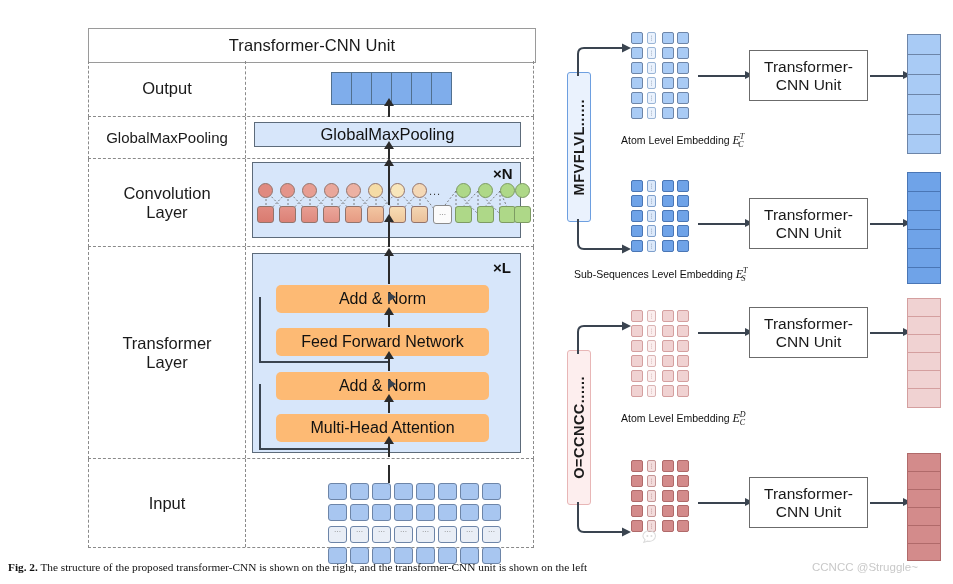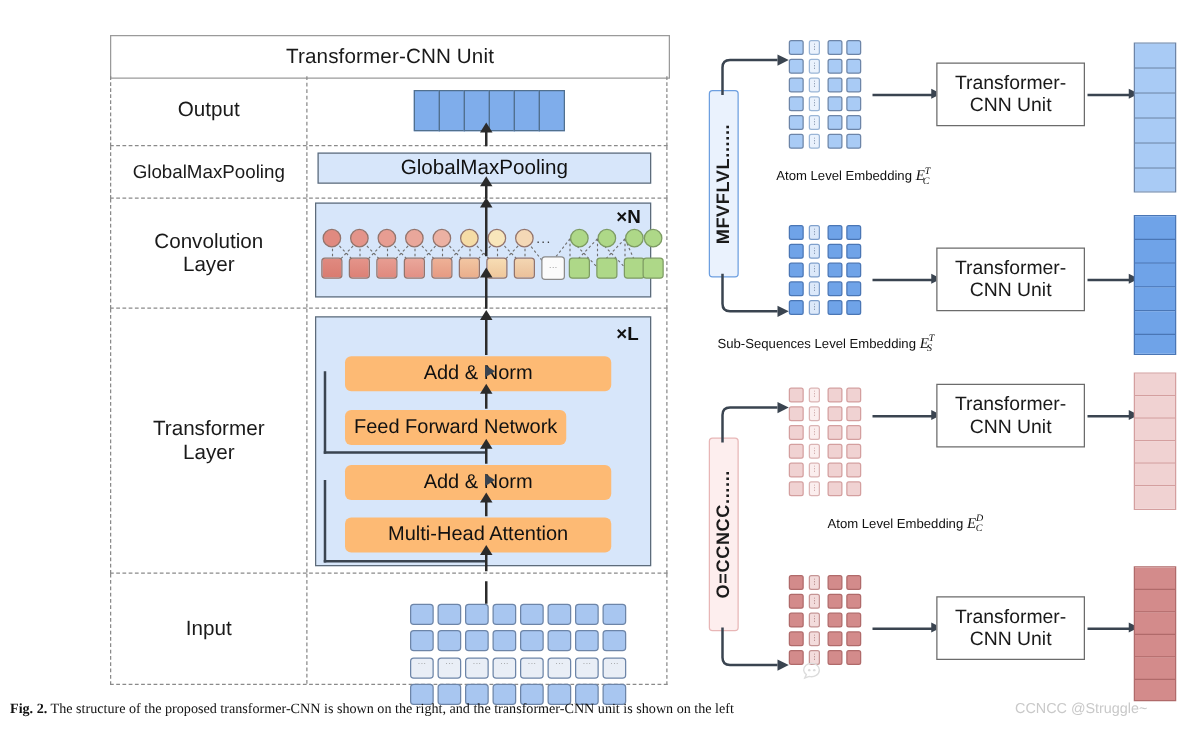--- a/index.html
+++ b/index.html
@@ -214,21 +214,21 @@
         <span style="display:block;">
           <span>Transformer</span><br>
           <span>Layer</span>
         </span>
       </div>
 
       <div class="blk" style="left:163px;top:6px;width:269px;height:200px;"></div>
       <div class="mult" style="left:404px;top:12px;">×L</div>
 
       <div class="inner-blue" style="left:187px;top:38px;width:213px;height:28px;">Add &amp; Norm</div>
-      <div class="inner-blue" style="left:187px;top:81px;width:177px;height:28px;">Feed Forward Network</div>
+      <div class="inner-blue" style="left:187px;top:81px;width:213px;height:28px;">Feed Forward Network</div>
       <div class="inner-blue" style="left:187px;top:125px;width:213px;height:28px;">Add &amp; Norm</div>
       <div class="inner-blue" style="left:187px;top:167px;width:213px;height:28px;">Multi-Head Attention</div>
 
       <div class="varrow" style="left:299px;top:8px;height:29px;"></div>
       <div class="varrow" style="left:299px;top:67px;height:13px;"></div>
       <div class="varrow" style="left:299px;top:111px;height:13px;"></div>
       <div class="varrow" style="left:299px;top:154px;height:12px;"></div>
       <div class="varrow" style="left:299px;top:196px;height:14px;"></div>
 
       <div class="resid" style="left:170px;top:50px;width:129px;height:66px;border-right:none;border-top:none;"></div>
@@ -447,21 +447,21 @@
       <div class="ec" style="left:31px;top:45px;background:#f0d2d2;border:1px solid #d49f9f;"></div>
       <div class="ec" style="left:31px;top:60px;background:#f0d2d2;border:1px solid #d49f9f;"></div>
       <div class="ec" style="left:31px;top:75px;background:#f0d2d2;border:1px solid #d49f9f;"></div>
       <div class="ec" style="left:46px;top:0;background:#f0d2d2;border:1px solid #d49f9f;"></div>
       <div class="ec" style="left:46px;top:15px;background:#f0d2d2;border:1px solid #d49f9f;"></div>
       <div class="ec" style="left:46px;top:30px;background:#f0d2d2;border:1px solid #d49f9f;"></div>
       <div class="ec" style="left:46px;top:45px;background:#f0d2d2;border:1px solid #d49f9f;"></div>
       <div class="ec" style="left:46px;top:60px;background:#f0d2d2;border:1px solid #d49f9f;"></div>
       <div class="ec" style="left:46px;top:75px;background:#f0d2d2;border:1px solid #d49f9f;"></div>
     </div>
-    <div class="emb-cap" style="left:65px;top:390px;margin-left:41px;">
+    <div class="emb-cap" style="left:65px;top:390px;">
       <span>Atom Level Embedding</span>
       <span class="sym"><span>E</span><sup>D</sup><sub style="margin-left:-6px;">C</sub></span>
     </div>
     <div class="ra" style="left:142px;top:312px;width:48px;"></div>
     <div class="tcu-box" style="left:193px;top:287px;width:119px;height:51px;">
       <span><span>Transformer-</span><br><span>CNN Unit</span></span>
     </div>
     <div class="ra" style="left:314px;top:312px;width:34px;"></div>
     <div class="outvec" style="left:351px;top:278px;width:34px;height:110px;border:1px solid #d49f9f;">
       <div class="ov" style="top:0;height:18px;background:#f0d2d2;border-bottom:1px solid #d49f9f;"></div>

